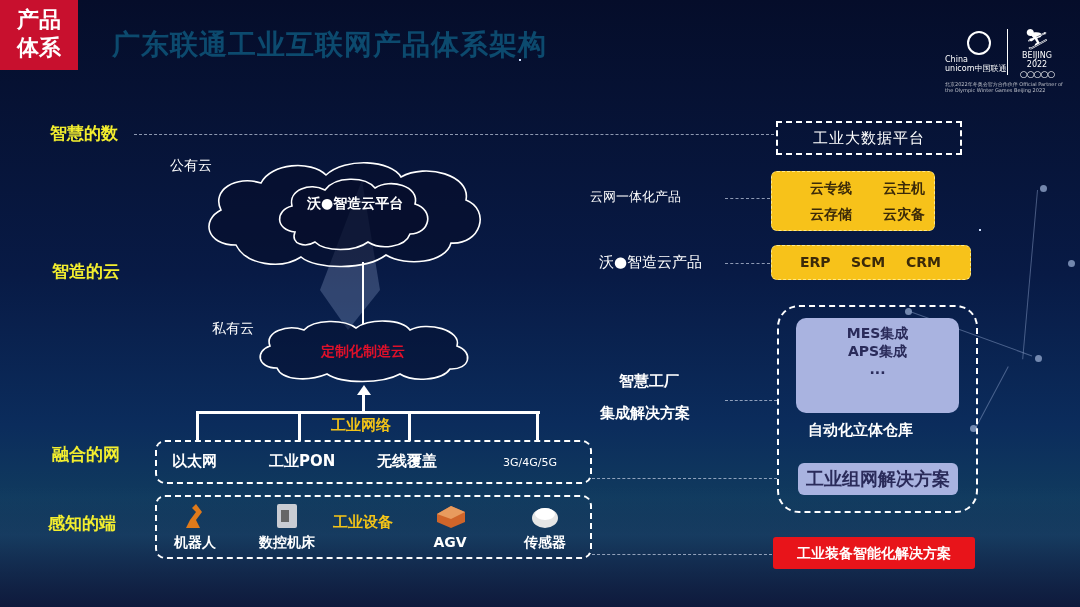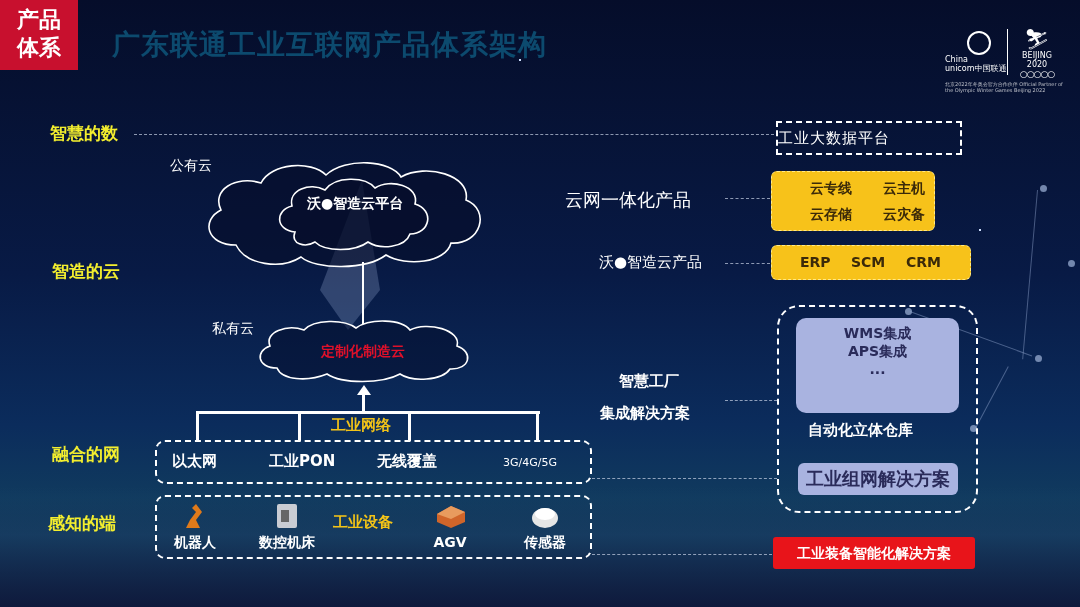--- a/index.html
+++ b/index.html
@@ -50,21 +50,21 @@
   .dbox{position:absolute;border:2px dashed #fff;border-radius:10px;box-sizing:border-box;}
   .net-item{position:absolute;color:#fff;font-weight:bold;font-size:15px;}
   .net-item.small{font-size:11px;font-weight:normal;}
   .ynet{position:absolute;color:#f2c318;font-weight:bold;font-size:15px;}
 
   .device{position:absolute;text-align:center;color:#fff;font-weight:bold;font-size:14px;width:70px;}
   .device .ico{display:block;margin:0 auto 4px;}
 
   .ybox{position:absolute;background:#f7c21a;border-radius:6px;border:1px dashed #ffe98a;color:#3b2a09;font-weight:bold;box-sizing:border-box;}
   .ybox .cell{position:absolute;font-size:14px;}
-  .bigdata{position:absolute;left:776px;top:121px;width:186px;height:34px;border:2px dashed #fff;box-sizing:border-box;color:#fff;font-size:15px;text-align:left;line-height:30px;letter-spacing:1px;}
+  .bigdata{position:absolute;left:776px;top:121px;width:186px;height:34px;border:2px dashed #fff;box-sizing:border-box;color:#fff;font-size:15px;text-align:center;line-height:30px;letter-spacing:1px;}
   .lav{position:absolute;background:#a9b3e0;border-radius:10px;color:#2a2b5a;font-weight:bold;text-align:center;box-sizing:border-box;}
   .redbtn{position:absolute;left:773px;top:537px;width:202px;height:32px;background:#e8141a;border-radius:3px;color:#fff;font-weight:bold;font-size:14px;text-align:center;line-height:32px;}
 </style>
 </head>
 <body>
 
 <div class="stars"></div>
 <div class="city"></div>
 
 <div class="net-node" style="left:1035px;top:355px"></div>
@@ -84,21 +84,21 @@
 
 <div class="logo">
   <div class="knot"></div>
   <div class="cu" style="top:30px">
     <div>China</div>
     <div>unicom中国联通</div>
   </div>
   <div class="sep"></div>
   <div class="bj">
     <div class="emblem">⛷</div>
-    <div>BEIJING 2020</div>
+    <div>BEIJING 2022</div>
     <div class="rings">○○○○○</div>
   </div>
   <div class="tag">北京2022年冬奥会官方合作伙伴 Official Partner of the Olympic Winter Games Beijing 2022</div>
 </div>
 
 <div class="layer" style="left:50px;top:122px">智慧的数</div>
 <div class="layer" style="left:52px;top:260px">智造的云</div>
 <div class="layer" style="left:52px;top:443px">融合的网</div>
 <div class="layer" style="left:48px;top:512px">感知的端</div>
 
@@ -168,21 +168,21 @@
   <span>AGV</span>
 </div>
 <div class="device" style="left:510px;top:502px">
   <svg class="ico" width="30" height="28">
       <ellipse cx="15" cy="16" rx="13" ry="10" fill="#e6e6e6"></ellipse>
       <ellipse cx="15" cy="12" rx="10" ry="6" fill="#fff"></ellipse>
     </svg>
   <span>传感器</span>
 </div>
 
-<div class="wlabel" style="left:565px;top:188px;font-size:18px">云网一体化产品</div>
+<div class="wlabel" style="left:590px;top:188px;font-size:13px">云网一体化产品</div>
 <div class="wlabel" style="left:599px;top:253px;font-size:15px">沃●智造云产品</div>
 <div class="wlabel" style="left:619px;top:372px;font-size:15px;font-weight:bold">智慧工厂</div>
 <div class="wlabel" style="left:600px;top:404px;font-size:15px;font-weight:bold">集成解决方案</div>
 
 <div class="bigdata">工业大数据平台</div>
 
 <div class="ybox" style="left:771px;top:171px;width:164px;height:60px">
   <span class="cell" style="left:38px;top:8px">云专线</span>
   <span class="cell" style="left:111px;top:8px">云主机</span>
   <span class="cell" style="left:38px;top:34px">云存储</span>
@@ -190,20 +190,20 @@
 </div>
 
 <div class="ybox" style="left:771px;top:245px;width:200px;height:35px">
   <span class="cell" style="left:28px;top:8px">ERP</span>
   <span class="cell" style="left:79px;top:8px">SCM</span>
   <span class="cell" style="left:134px;top:8px">CRM</span>
 </div>
 
 <div class="dbox" style="left:777px;top:305px;width:201px;height:208px;border-radius:22px"></div>
 <div class="lav" style="left:796px;top:318px;width:163px;height:95px;font-size:14px;line-height:18px;padding-top:6px">
-  <div>WMS集成</div>
+  <div>MES集成</div>
   <div>APS集成</div>
   <div>...</div>
 </div>
 <div class="wlabel" style="left:808px;top:421px;font-size:15px;font-weight:bold">自动化立体仓库</div>
 <div class="lav" style="left:798px;top:463px;width:160px;height:32px;font-size:18px;line-height:32px;border-radius:6px">工业组网解决方案</div>
 
 <div class="redbtn">工业装备智能化解决方案</div>
 
 </body></html>

